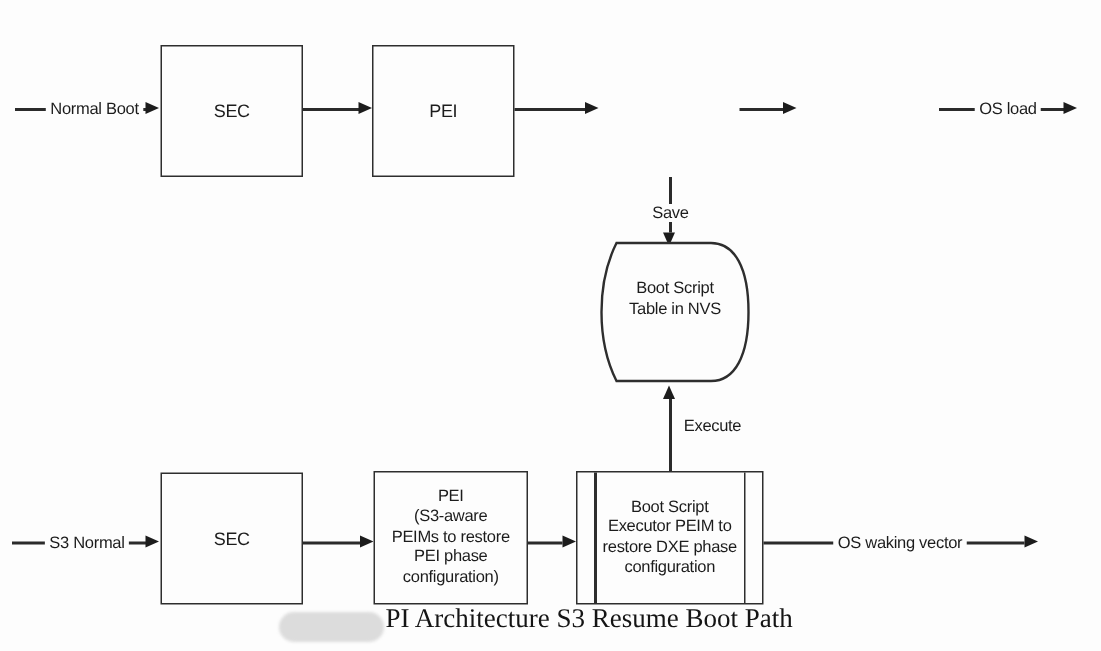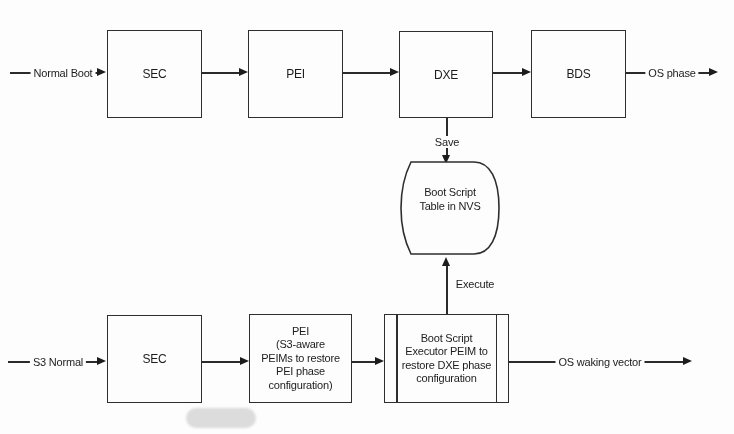--- a/index.html
+++ b/index.html
@@ -55,34 +55,28 @@
   <div class="hline" style="left:202px;top:72px;width:38px;"></div>
   <div class="arr right" style="left:239px;top:68px;"></div>
 
   <div class="box" style="left:248px;top:30px;width:95px;height:88px;">
     <span>PEI</span>
   </div>
 
   <div class="hline" style="left:343px;top:72px;width:48px;"></div>
   <div class="arr right" style="left:390px;top:68px;"></div>
 
-  <div class="box" style="left:399px;top:31px;width:94px;height:87px;">
-    <span>DXE</span>
-  </div>
 
   <div class="hline" style="left:493px;top:72px;width:30px;"></div>
   <div class="arr right" style="left:522px;top:68px;"></div>
 
-  <div class="box" style="left:531px;top:30px;width:95px;height:88px;">
-    <span>BDS</span>
-  </div>
 
   <div class="hline" style="left:626px;top:72px;width:84px;"></div>
   <div class="arr right" style="left:709px;top:68px;"></div>
-  <div class="flowlabel" style="left:672px;top:73px;">OS phase</div>
+  <div class="flowlabel" style="left:672px;top:73px;">OS load</div>
 
   <div class="vline" style="left:446px;top:118px;height:37px;"></div>
   <div class="arr down" style="left:442px;top:155px;"></div>
   <div class="flowlabel" style="left:447px;top:142px;">Save</div>
 
   <svg class="cyl" width="112" height="102" viewBox="0 0 112 102">
     <path d="M 17 5 H 80 C 96 5 105 22 105 51 C 105 80 96 97 80 97 H 17 C 10 83 7 67 7 51 C 7 35 10 19 17 5 Z" fill="#fdfdfd" stroke="#2e2e2e" stroke-width="1.6"></path>
   </svg>
   <div class="cyl-label pre">Boot Script
 Table in NVS</div>
@@ -120,14 +114,15 @@
 Executor PEIM to
 restore DXE phase
 configuration</span>
   </div>
 
   <div class="hline" style="left:509px;top:361px;width:174px;"></div>
   <div class="arr right" style="left:683px;top:357px;"></div>
   <div class="flowlabel" style="left:600px;top:362px;">OS waking vector</div>
 
   <div class="blur-blob"></div>
+  <div class="caption">PI Architecture S3 Resume Boot Path</div>
 
 </div>
 
 </body></html>

